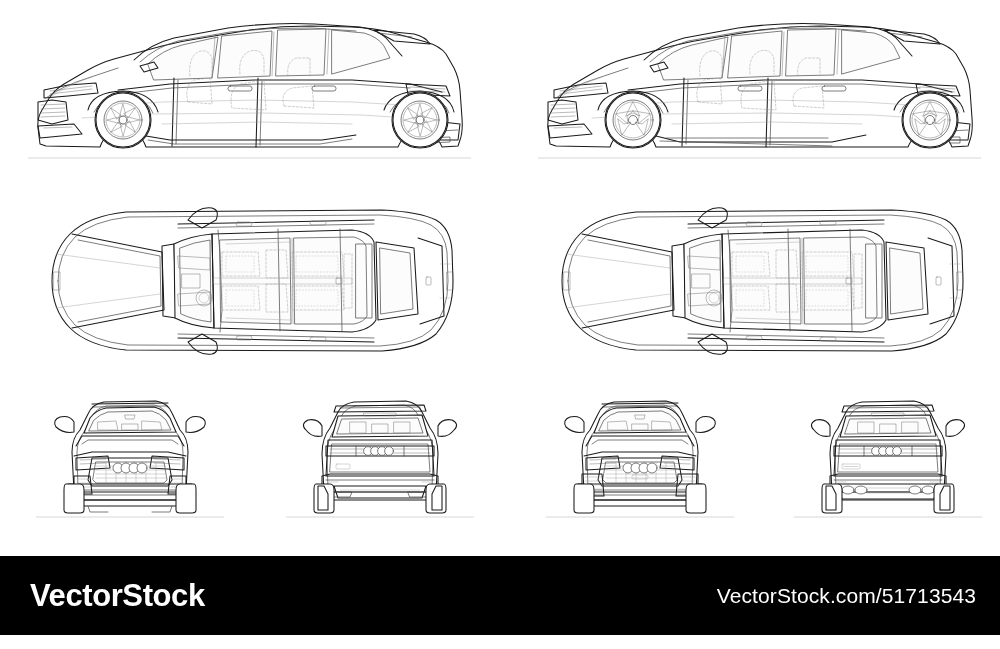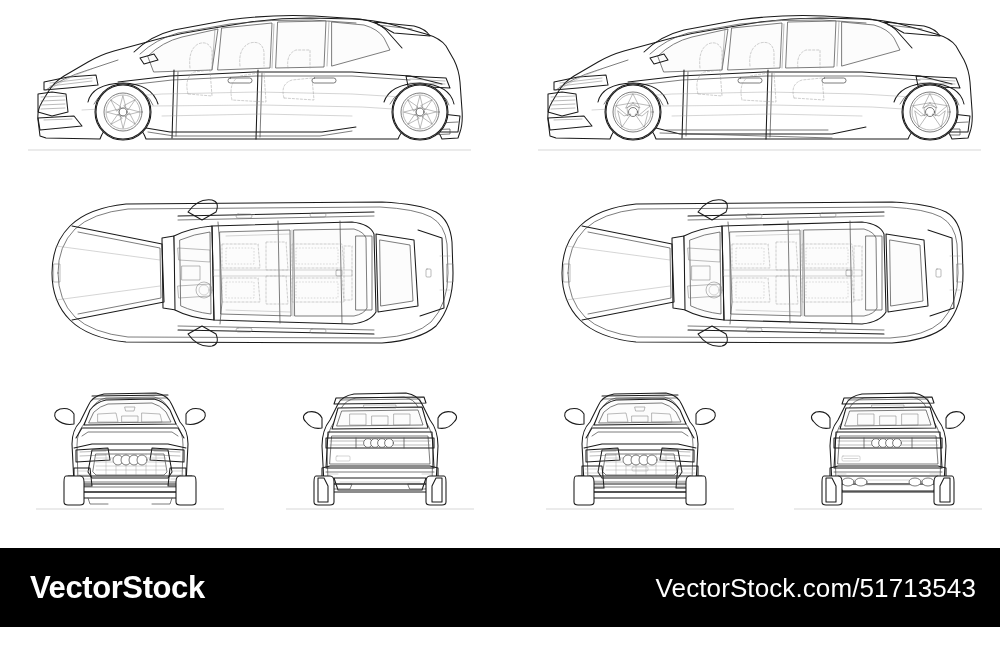--- a/index.html
+++ b/index.html
@@ -1,21 +1,21 @@
 <!DOCTYPE html>
 <html><head>
 <meta charset="utf-8">
 <title>Vector Blueprint Sheet</title>
 <style>
   html,body{margin:0;padding:0;background:#ffffff;}
   body{
     width:1000px;height:649px;overflow:hidden;position:relative;
     font-family:"Liberation Sans","DejaVu Sans",sans-serif;
   }
-  #sheet{position:absolute;left:0;top:0;width:1000px;height:627px;background:#a3a3a3;}
+  #sheet{position:absolute;left:0;top:8px;width:1000px;height:627px;background:#a3a3a3;}
   .artboard{position:absolute;left:0;top:0;width:1000px;height:570px;background:#ffffff;}
   .view{position:absolute;}
   .view svg{display:block;width:100%;height:100%;overflow:visible;}
 
   
   .ln{fill:none;stroke:#1a1a1a;stroke-width:1.05;stroke-linecap:round;stroke-linejoin:round;}
   .ln-m{fill:none;stroke:#4a4a4a;stroke-width:.72;stroke-linecap:round;stroke-linejoin:round;}
   .ln-t{fill:none;stroke:#777777;stroke-width:.5;stroke-linecap:round;stroke-linejoin:round;}
   .ln-f{fill:none;stroke:#9a9a9a;stroke-width:.42;stroke-linecap:round;stroke-linejoin:round;}
   .dash{fill:none;stroke:#9c9c9c;stroke-width:.5;stroke-dasharray:2.2 1.8;stroke-linecap:round;}
@@ -24,21 +24,21 @@
   .glass{fill:#fcfcfc;}
   .ground{stroke:#d8d8d8;stroke-width:1.1;}
 
   
   #footer{
     position:absolute;left:0;bottom:0;width:1000px;height:79px;background:#000000;
     display:flex;align-items:center;justify-content:space-between;
     box-sizing:border-box;padding:0 24px 0 30px;
   }
   #brand{color:#ffffff;font-size:31px;font-weight:bold;letter-spacing:-.4px;line-height:1;}
-  #srcurl{color:#ffffff;font-size:26px;letter-spacing:.1px;line-height:1;}
+  #srcurl{color:#ffffff;font-size:21px;letter-spacing:.1px;line-height:1;}
 </style>
 </head>
 <body>
 
 <div id="sheet">
 
   <div class="artboard">
 
     <div class="view" style="left:22px;top:6px;width:455px;height:152px;">
       <svg viewBox="0 0 455 152">

